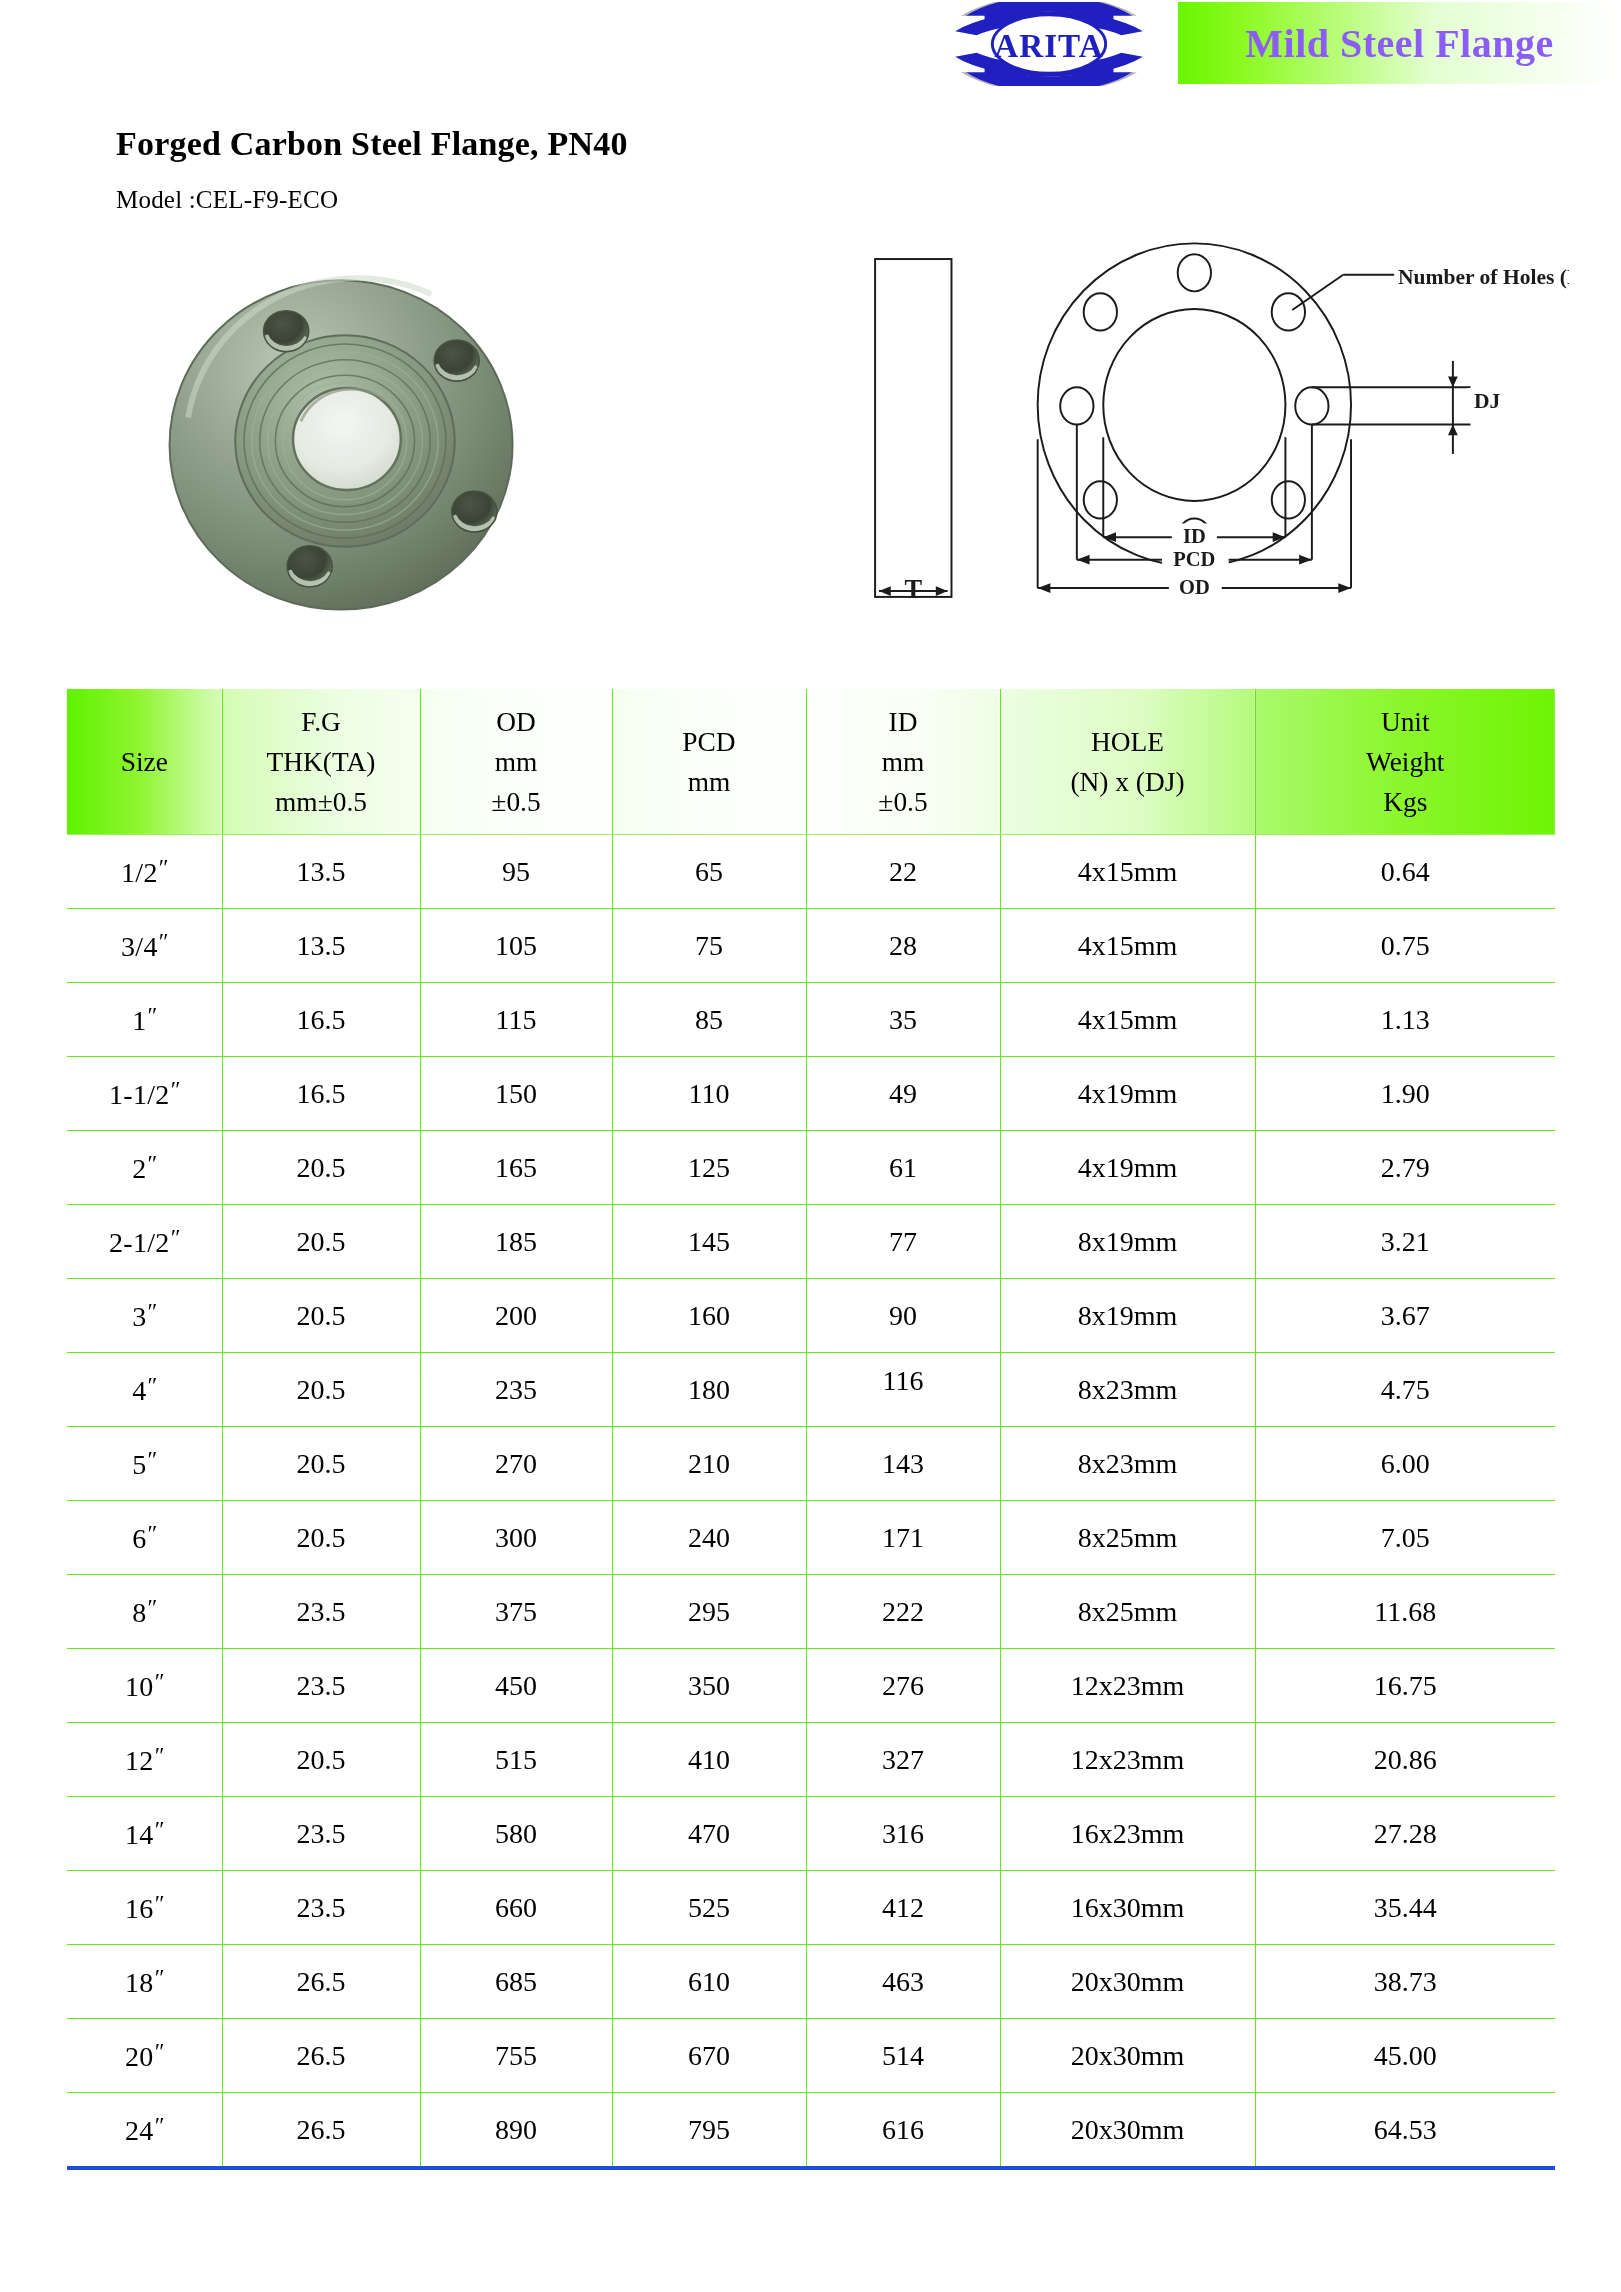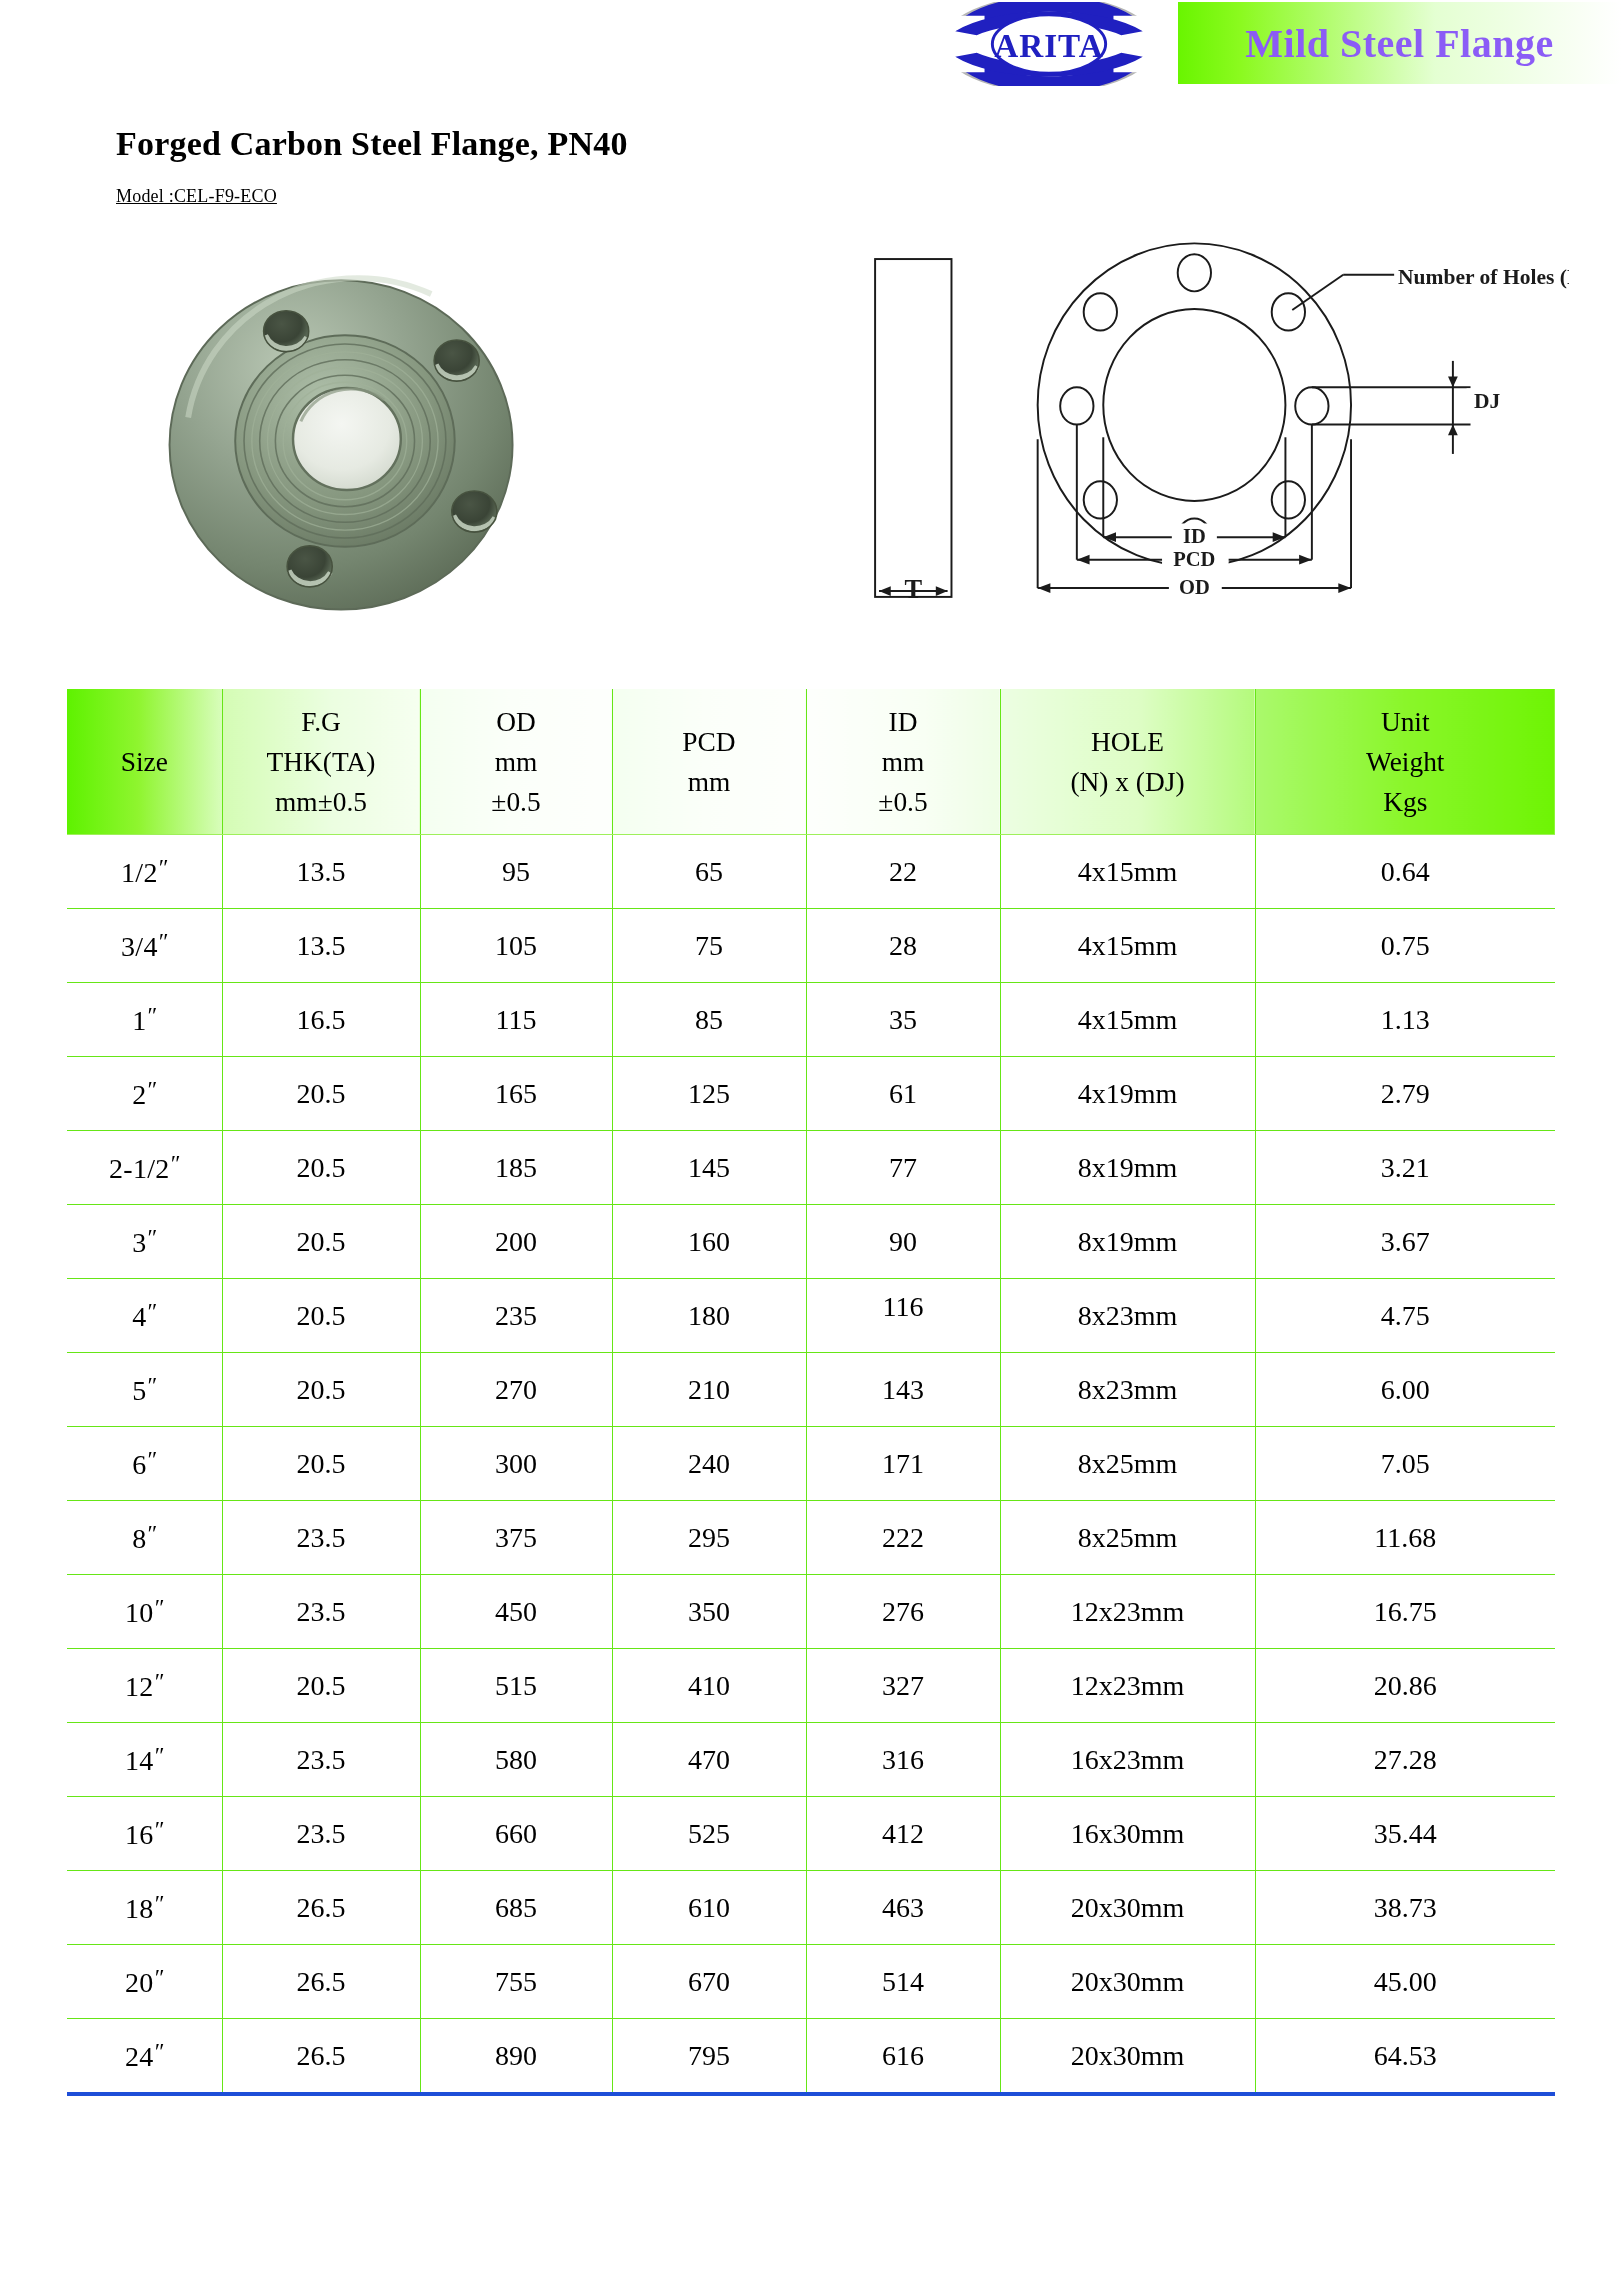--- a/index.html
+++ b/index.html
@@ -54,24 +54,23 @@
     position: absolute;
     left: 116px; top: 125px;
     font-size: 34px;
     font-weight: bold;
     letter-spacing: 0.2px;
     white-space: nowrap;
   }
   #model-line {
     position: absolute;
     left: 116px; top: 186px;
-    font-size: 18px;
+    font-size: 25px;
     letter-spacing: 0.2px;
     white-space: nowrap;
-    text-decoration: underline;
   }
 
   
   #product-photo {
     position: absolute;
     left: 137px; top: 245px;
     width: 412px; height: 392px;
   }
 
   
@@ -378,20 +377,29 @@
         <tr>
           <td class="cell-size"><span>1</span><span class="inch-mark">″</span></td>
           <td><span>16.5</span></td>
           <td><span>115</span></td>
           <td><span>85</span></td>
           <td><span>35</span></td>
           <td><span>4x15mm</span></td>
           <td><span>1.13</span></td>
         </tr>
         <tr>
+          <td class="cell-size"><span>1-1/2</span><span class="inch-mark">″</span></td>
+          <td><span>16.5</span></td>
+          <td><span>150</span></td>
+          <td><span>110</span></td>
+          <td><span>49</span></td>
+          <td><span>4x19mm</span></td>
+          <td><span>1.90</span></td>
+        </tr>
+        <tr>
           <td class="cell-size"><span>2</span><span class="inch-mark">″</span></td>
           <td><span>20.5</span></td>
           <td><span>165</span></td>
           <td><span>125</span></td>
           <td><span>61</span></td>
           <td><span>4x19mm</span></td>
           <td><span>2.79</span></td>
         </tr>
         <tr>
           <td class="cell-size"><span>2-1/2</span><span class="inch-mark">″</span></td>

